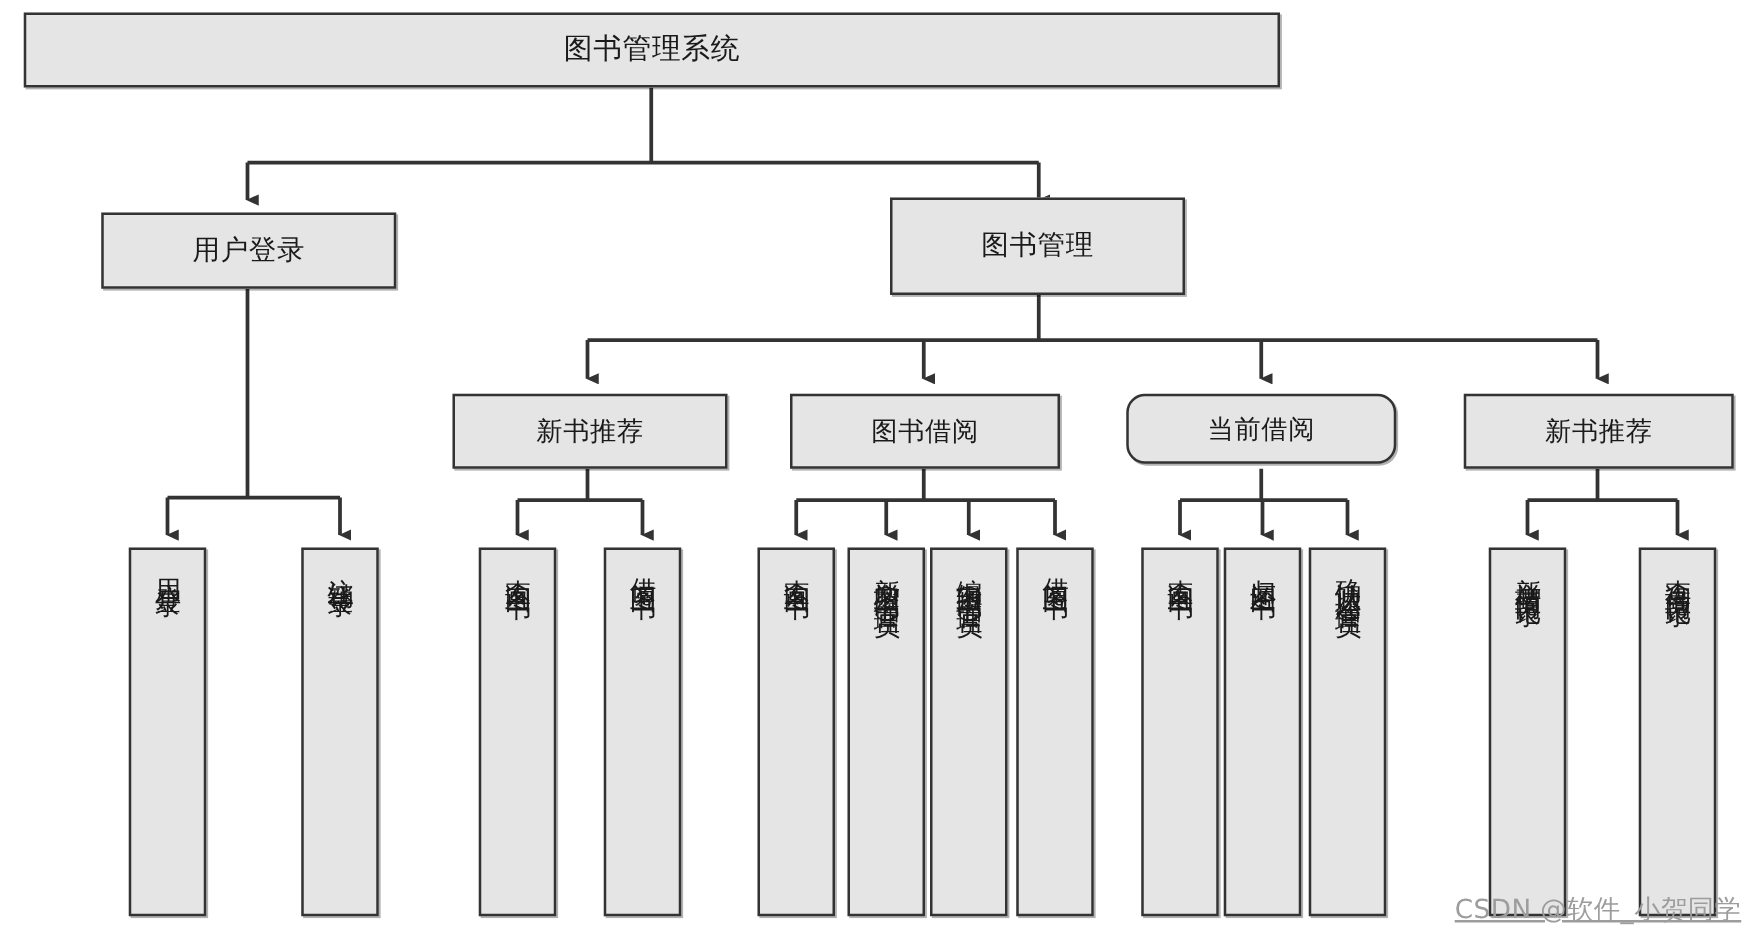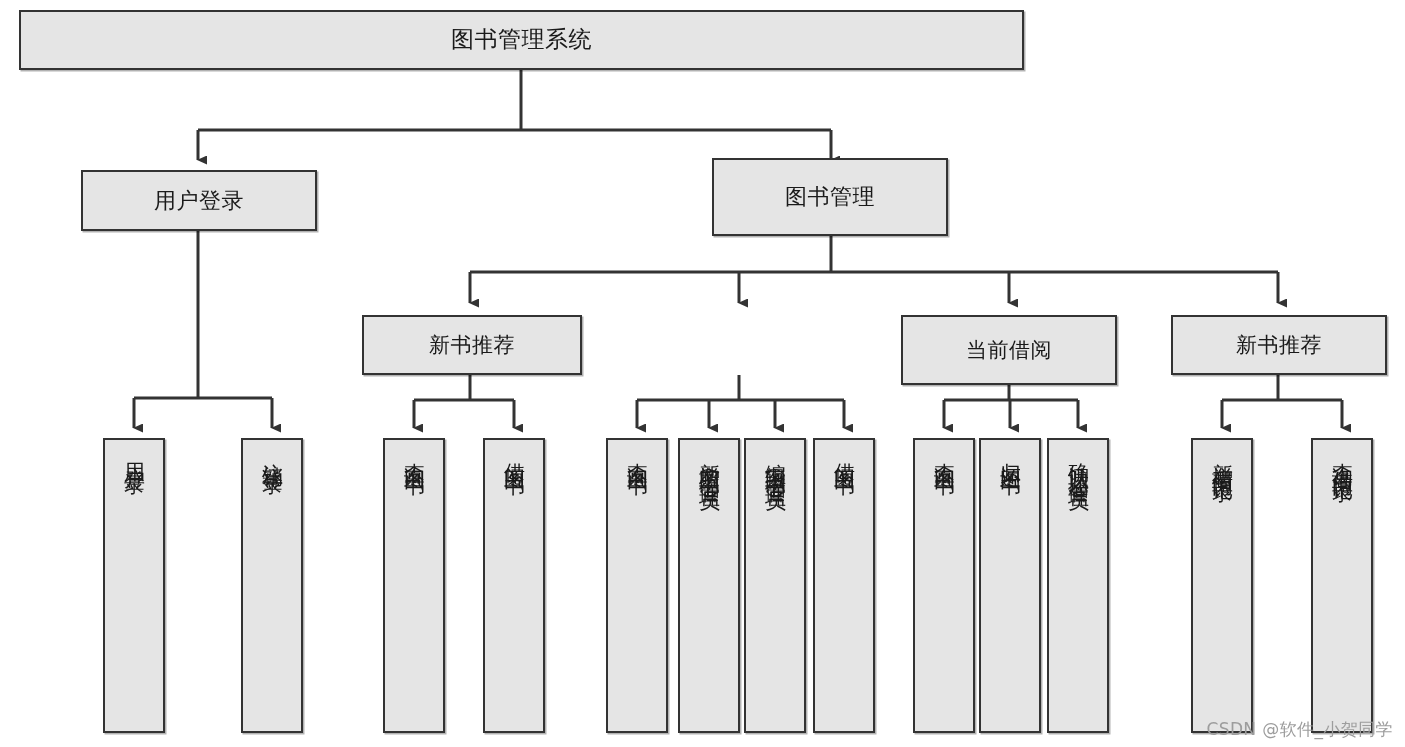--- a/index.html
+++ b/index.html
@@ -57,25 +57,26 @@
     writing-mode: vertical-rl;
     text-orientation: upright;
     letter-spacing: 4px;
     line-height: 1;
     white-space: nowrap;
   }
   .watermark {
     position: absolute;
     right: 12px;
     bottom: 6px;
-    font-size: 17px;
+    font-size: 21px;
     color: #9d9d9d;
     letter-spacing: 0.4px;
     white-space: nowrap;
     pointer-events: none;
+    text-decoration: underline;
   }
 </style>
 </head>
 <body>
 
 <div id="diagram-root">
 
   <svg class="diagram-canvas" viewBox="0 0 1405 747">
     <defs>
       <marker id="arrowhead" markerWidth="9" markerHeight="10" refX="4.5" refY="9" orient="auto" markerUnits="userSpaceOnUse">
@@ -138,21 +139,24 @@
   <div class="node-box node-l2" style="left:81px; top:170px; width:236px; height:61px;">
     <span class="node-label">用户登录</span>
   </div>
   <div class="node-box node-l2" style="left:712px; top:158px; width:236px; height:78px;">
     <span class="node-label">图书管理</span>
   </div>
 
   <div class="node-box node-l3" style="left:362px; top:315px; width:220px; height:60px;">
     <span class="node-label">新书推荐</span>
   </div>
-  <div class="node-box node-l3" style="left:901px; top:315px; width:216px; height:70px;">
+  <div class="node-box node-l3" style="left:632px; top:315px; width:216px; height:60px;">
+    <span class="node-label">图书借阅</span>
+  </div>
+  <div class="node-box node-l3" style="left:901px; top:315px; width:216px; height:56px;border-radius:15px;">
     <span class="node-label">当前借阅</span>
   </div>
   <div class="node-box node-l3" style="left:1171px; top:315px; width:216px; height:60px;">
     <span class="node-label">新书推荐</span>
   </div>
 
   <div class="node-box node-leaf" style="left:103px; top:438px; width:62px; height:295px;">
     <span class="node-label">用户登录</span>
   </div>
   <div class="node-box node-leaf" style="left:241px; top:438px; width:62px; height:295px;">

